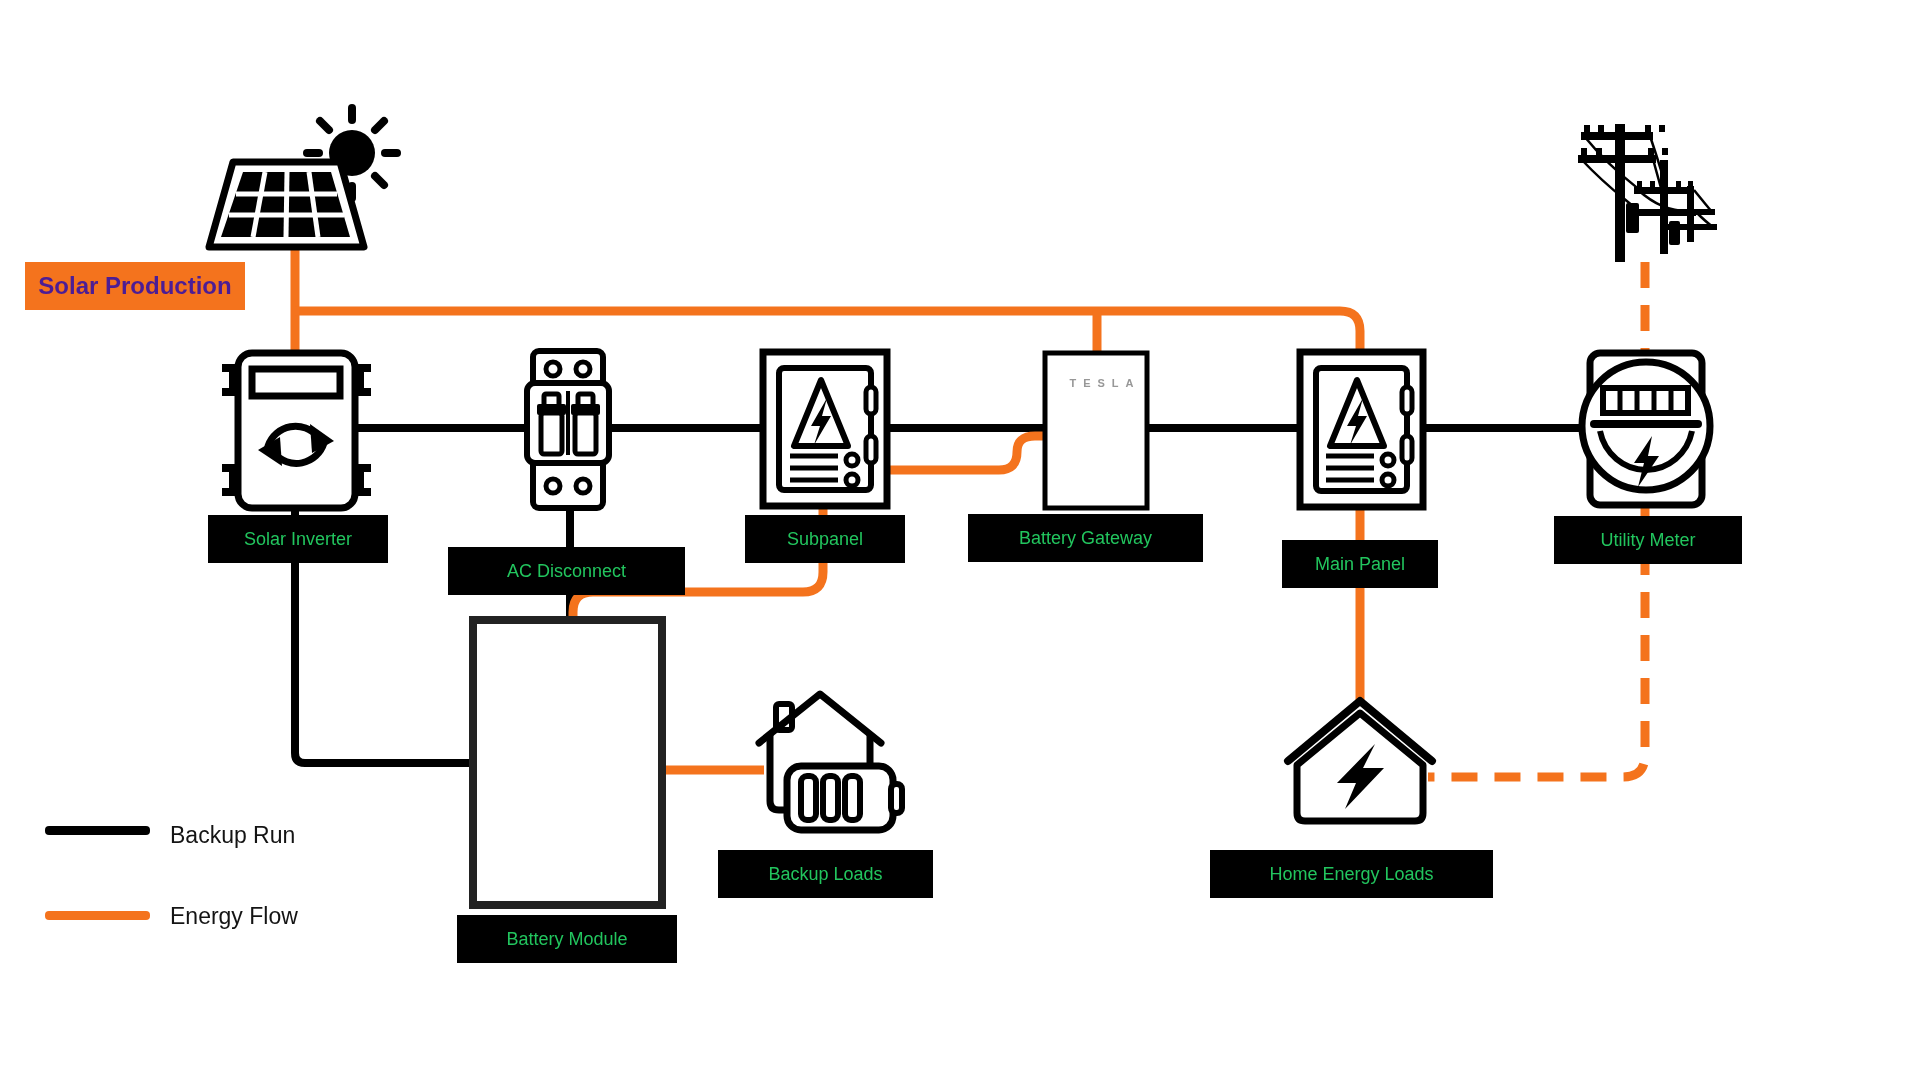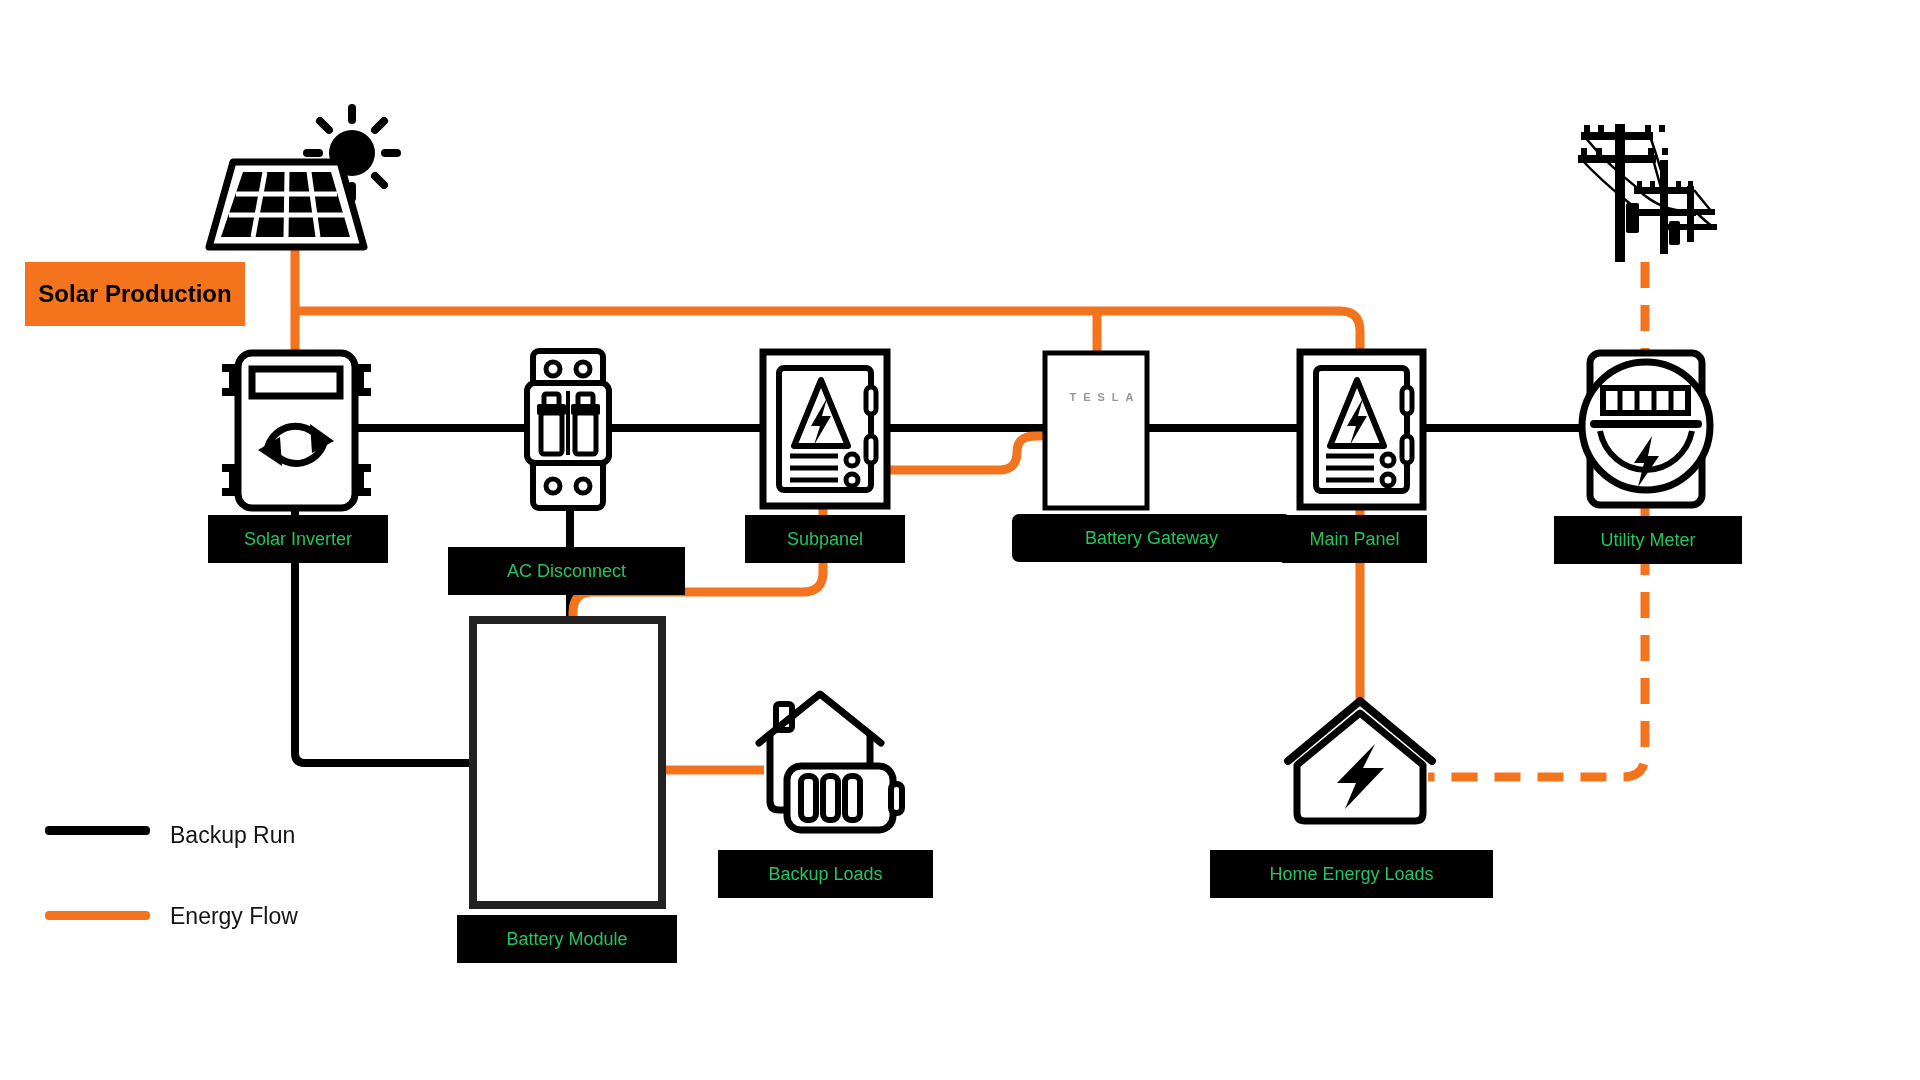--- a/index.html
+++ b/index.html
@@ -1,22 +1,22 @@
 <!DOCTYPE html>
 <html><head>
 <meta charset="utf-8">
 <style>
   html,body{margin:0;padding:0;background:#fff;}
   #stage{position:relative;width:1920px;height:1080px;background:#ffffff;overflow:hidden;
          font-family:"Liberation Sans",sans-serif;}
   #wiring{position:absolute;left:0;top:0;}
   .node-label{position:absolute;background:#000;color:#22c55e;font-weight:normal;font-size:18px;
               height:48px;display:flex;align-items:center;justify-content:center;white-space:nowrap;}
-  .flow-label{position:absolute;background:#F4731D;color:#000000;font-weight:bold;font-size:24px;
-              height:64px;display:flex;align-items:center;justify-content:center;white-space:nowrap;}
+  .flow-label{position:absolute;background:#F4731D;color:#4c1d95;font-weight:bold;font-size:24px;
+              height:48px;display:flex;align-items:center;justify-content:center;white-space:nowrap;}
   .brand{position:absolute;color:#979797;font-size:11px;font-weight:bold;letter-spacing:7px;
          text-align:center;}
   .legend-swatch{position:absolute;height:9px;width:105px;border-radius:4px;}
   .legend-text{position:absolute;font-size:23px;color:#141414;height:28px;line-height:28px;}
 </style>
 </head>
 <body>
 
 <div id="stage">
 
@@ -205,27 +205,27 @@
       <path d="M1297 765L1360 713L1423 765V813Q1423 821 1415 821H1305Q1297 821 1297 813Z" fill="#fff" stroke="#000" stroke-width="7" stroke-linejoin="round"></path>
       <polygon points="1375,744 1337,783 1356,783 1345,809 1384,768 1363,768" fill="#000"></polygon>
     </g>
   </svg>
 
   <div class="flow-label" style="left:25px;top:262px;width:220px;">Solar Production</div>
 
   <div class="node-label" style="left:208px;top:515px;width:180px;">Solar Inverter</div>
   <div class="node-label" style="left:448px;top:515px;width:237px;margin-top:32px;">AC Disconnect</div>
   <div class="node-label" style="left:745px;top:515px;width:160px;">Subpanel</div>
-  <div class="node-label" style="left:1012px;top:514px;width:279px;border-radius:7px;">Battery Gateway</div>
-  <div class="node-label" style="left:1282px;top:515px;width:145px;">Main Panel</div>
+  <div class="node-label" style="left:968px;top:514px;width:235px;">Battery Gateway</div>
+  <div class="node-label" style="left:1282px;top:540px;width:156px;">Main Panel</div>
   <div class="node-label" style="left:457px;top:915px;width:220px;">Battery Module</div>
   <div class="node-label" style="left:1554px;top:516px;width:188px;">Utility Meter</div>
   <div class="node-label" style="left:718px;top:850px;width:215px;">Backup Loads</div>
   <div class="node-label" style="left:1210px;top:850px;width:283px;">Home Energy Loads</div>
 
-  <div class="brand" style="left:1048px;top:391px;width:100px;padding-left:7px;">TESLA</div>
+  <div class="brand" style="left:1048px;top:377px;width:100px;padding-left:7px;">TESLA</div>
 
   <div class="legend-swatch" style="left:45px;top:826px;background:#000;"></div>
   <div class="legend-text" style="left:170px;top:821px;">Backup Run</div>
   <div class="legend-swatch" style="left:45px;top:911px;background:#F4731D;"></div>
   <div class="legend-text" style="left:170px;top:902px;text-align:right;">Energy Flow</div>
 
 </div>
 
 </body></html>

